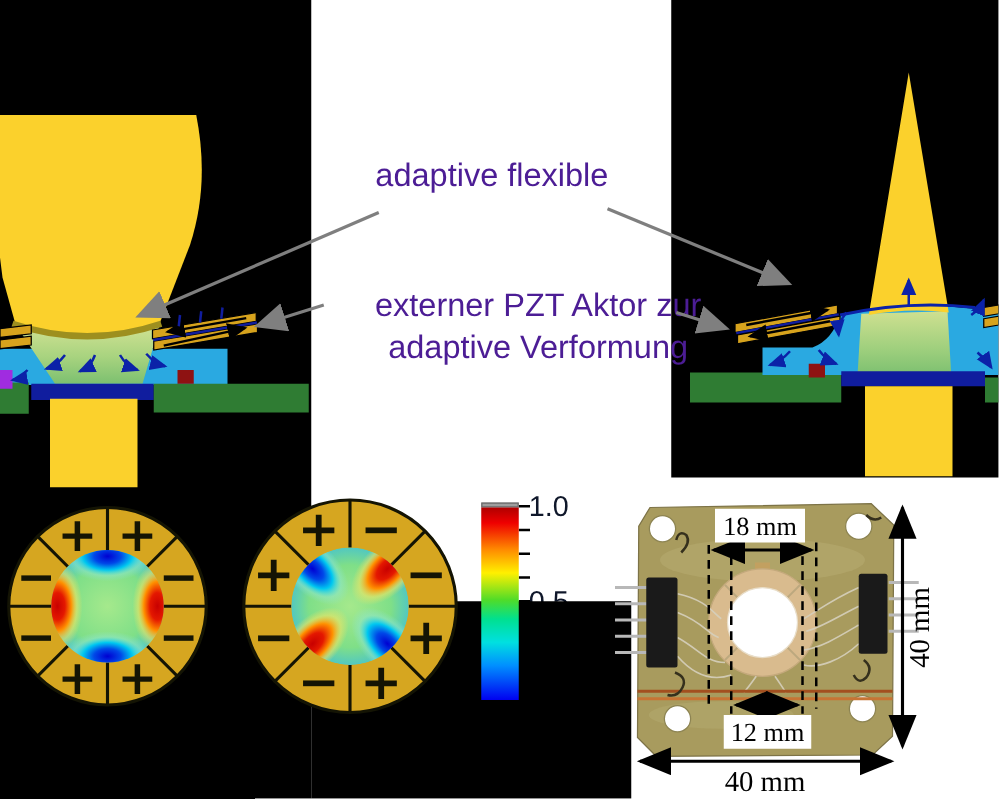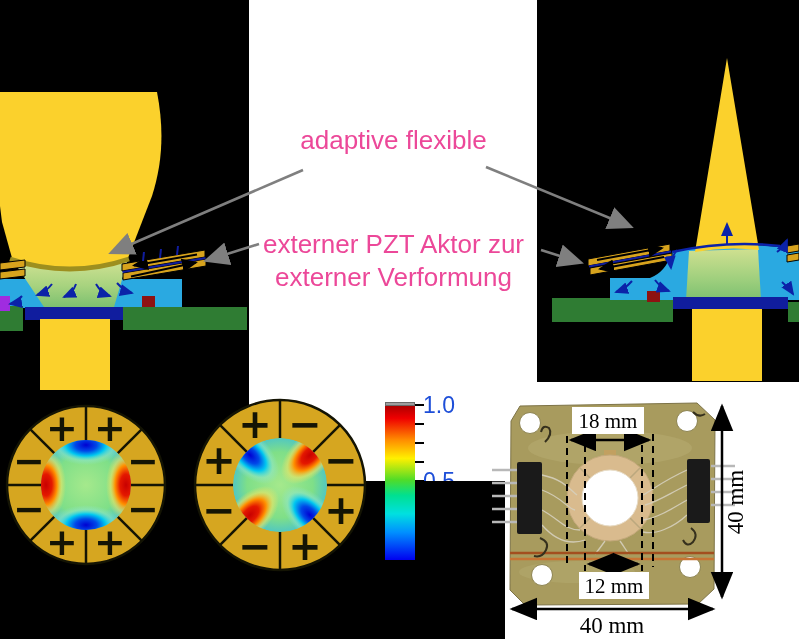--- a/index.html
+++ b/index.html
@@ -4,33 +4,33 @@
 <style>
   html,body{margin:0;padding:0;background:#fff;}
   .stage{position:relative;width:799px;height:639px;background:#ffffff;overflow:hidden;
          font-family:"Liberation Sans",sans-serif;}
   .panel{position:absolute;background:#000;}
   #panelA{left:0;top:0;width:249px;height:639px;z-index:0;}
   #panelC{left:537px;top:0;width:262px;height:382px;z-index:0;}
   #panelB{left:249px;top:481px;width:256px;height:158px;z-index:2;}
   .layer{position:absolute;z-index:3;}
   svg{display:block;}
-  .cbar-label{position:absolute;z-index:1;color:#1d4ed8;font-size:23px;
+  .cbar-label{position:absolute;z-index:1;color:#0f172a;font-size:23px;
               font-family:"Liberation Sans",sans-serif;}
   .tick{position:absolute;z-index:1;width:9px;height:2px;background:#000;}
   #cbar{position:absolute;left:385px;top:402px;width:30px;height:158px;z-index:3;}
   #cbar .cap{height:4px;background:#9e9e9e;border:1px solid #6a6a6a;box-sizing:border-box;}
   #cbar .grad{height:154px;
     background:linear-gradient(to bottom,
       #b00000 0%, #ef0000 8%, #ff8c00 22%, #fff000 34%, #50dc28 48%,
       #00e090 58%, #00e0e0 70%, #0090ff 82%, #0000f0 100%);}
-  .note{position:absolute;z-index:4;color:#ec4899;font-size:26px;line-height:33px;
+  .note{position:absolute;z-index:4;color:#4c1d95;font-size:26px;line-height:33px;
         text-align:center;width:287px;left:250px;}
   #note-membrane{top:124px;}
-  #note-actuator{top:228px;}
+  #note-actuator{top:228px;margin-left:37px;}
   #svg-left{left:0;top:0;}
   #svg-right{left:537px;top:0;}
   #svg-ring1{left:3px;top:402px;}
   #svg-ring2{left:192px;top:398px;}
   #svg-photo{left:485px;top:390px;}
   #svg-arrows{left:0;top:0;z-index:4;pointer-events:none;}
   .sign{font-family:"DejaVu Sans",sans-serif;font-weight:bold;fill:#141404;}
   .dimtext{font-family:"Liberation Serif",serif;fill:#000;}
 </style>
 </head>
@@ -151,21 +151,21 @@
         <path d="M245,282 Q252,288 256,294" marker-end="url(#mnavR)"></path>
       </g>
     </g>
   </svg>
 
   <div class="note" id="note-membrane">
     <div>adaptive flexible</div>
   </div>
   <div class="note" id="note-actuator">
     <div>externer PZT Aktor zur</div>
-    <div>externer Verformung</div>
+    <div>adaptive Verformung</div>
   </div>
 
   <svg id="svg-arrows" class="layer" width="799" height="639" viewBox="0 0 799 639">
     <defs>
       <marker id="gah" markerWidth="11" markerHeight="10" refX="8" refY="4.5" orient="auto">
         <path d="M0,0 L10,4.5 L0,9 Z" fill="#7f7f7f"></path>
       </marker>
     </defs>
     <g stroke="#7f7f7f" stroke-width="2.6" fill="none">
       <path d="M303,170 L113,252" marker-end="url(#gah)"></path>

